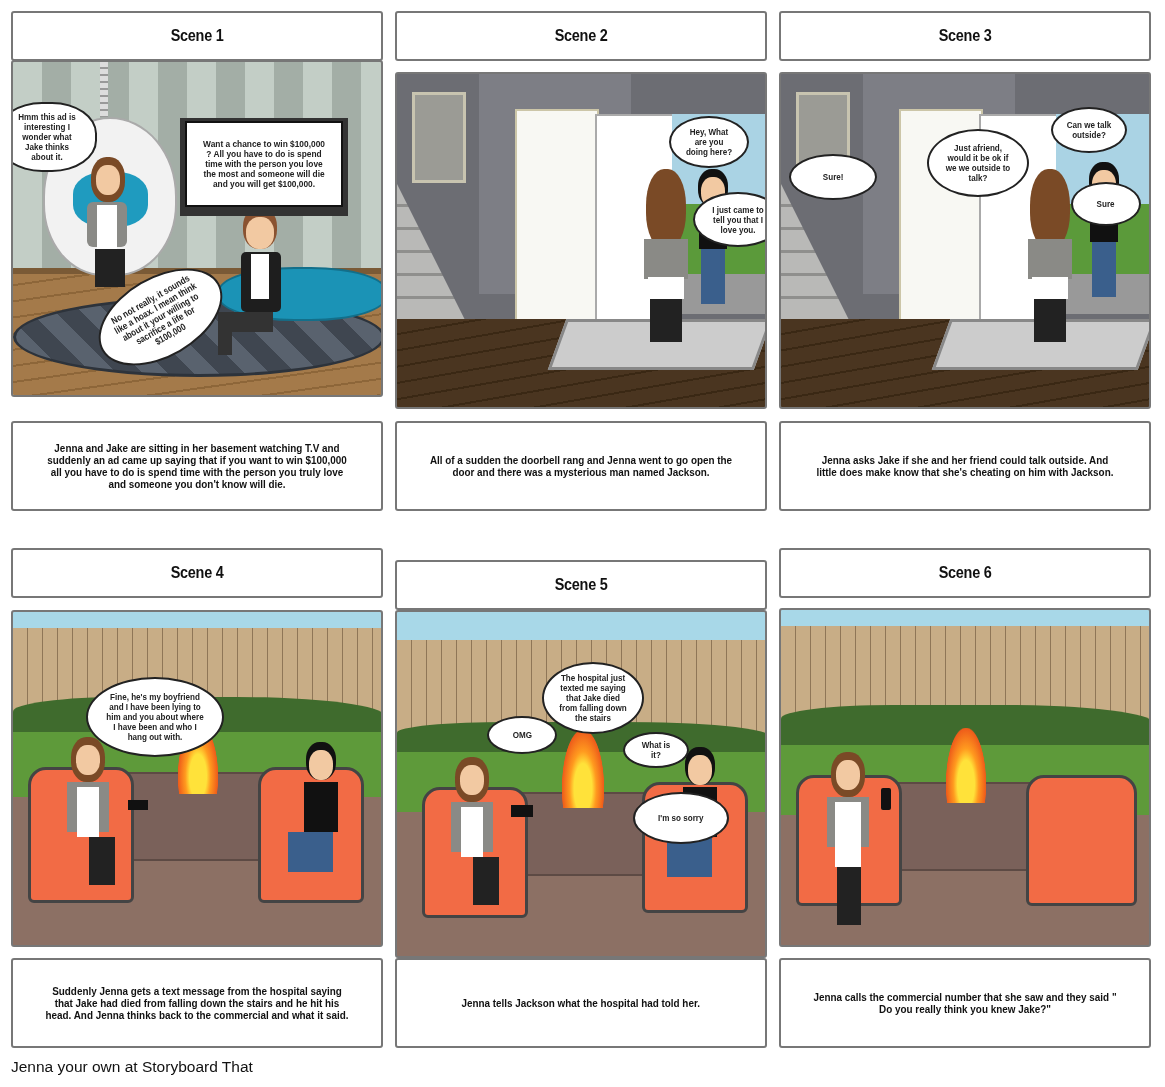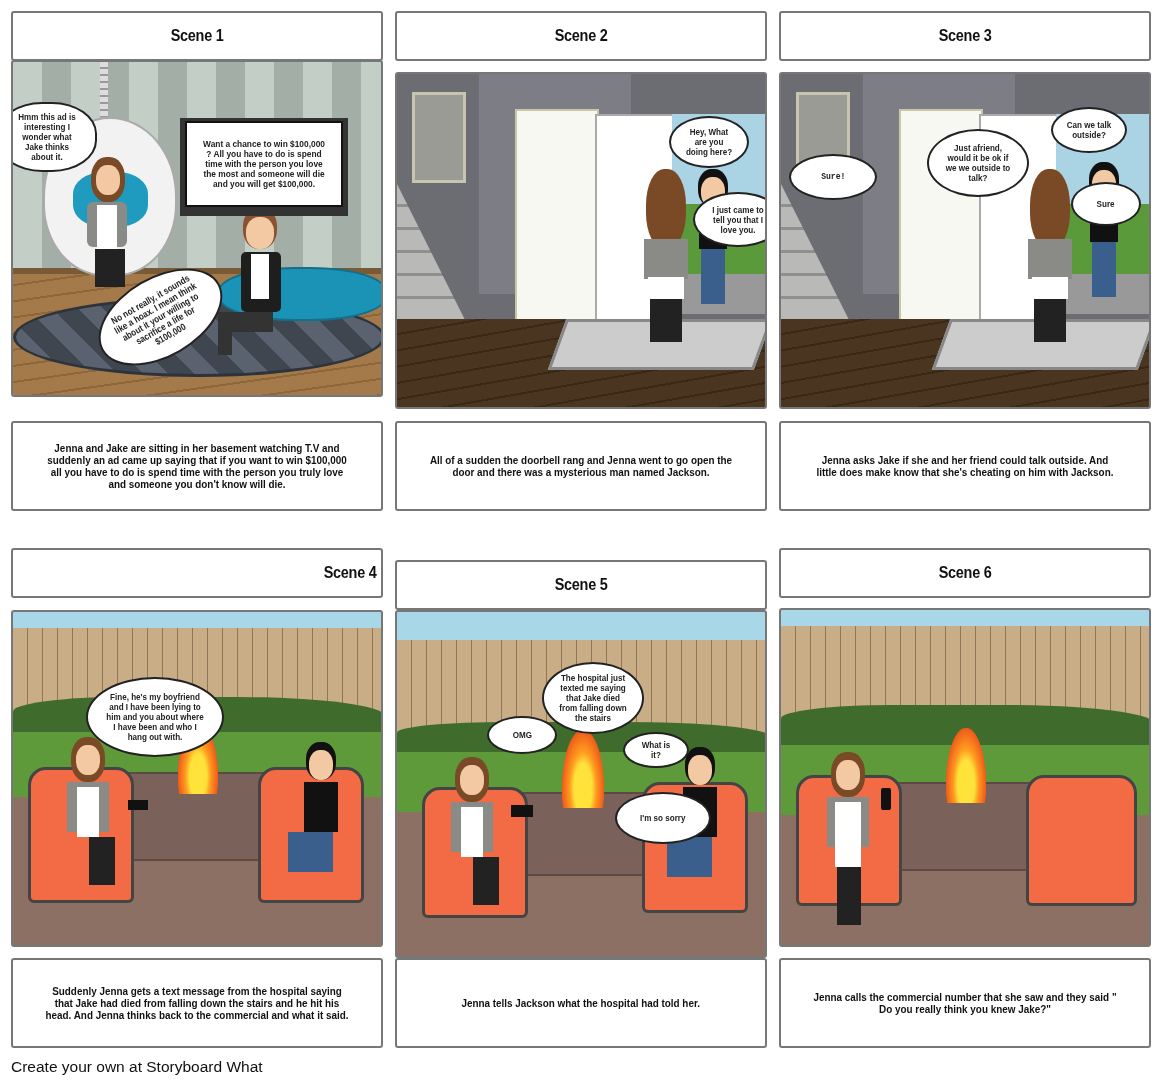--- a/index.html
+++ b/index.html
@@ -126,40 +126,40 @@
       <div style="position:absolute;left:2px;top:70px;width:44px;height:40px;background:#8a8a86;"></div>
       <div style="position:absolute;left:6px;top:108px;width:36px;height:22px;background:#fff;"></div>
       <div style="position:absolute;left:8px;top:130px;width:32px;height:43px;background:#222;"></div>
     </div>
     <div class="abs" style="left:305px;top:88px;width:35px;height:135px;">
       <div style="position:absolute;left:3px;top:0;width:30px;height:38px;border-radius:45%;background:#111;"></div>
       <div style="position:absolute;left:6px;top:8px;width:24px;height:30px;border-radius:45%;background:#f2c9a2;"></div>
       <div style="position:absolute;left:4px;top:40px;width:28px;height:40px;background:#111;"></div>
       <div style="position:absolute;left:6px;top:80px;width:24px;height:55px;background:#3a5f8c;"></div>
     </div>
-    <div class="bubble" style="left:8px;top:80px;width:88px;height:46px;font-family:Liberation Mono, monospace;">
+    <div class="bubble" style="left:8px;top:80px;width:88px;height:46px;">
         <span>Sure!</span>
       </div>
     <div class="bubble" style="left:146px;top:55px;width:102px;height:68px;">
         <span>Just afriend, would it be ok if we we outside to talk?</span>
       </div>
     <div class="bubble" style="left:270px;top:33px;width:76px;height:46px;">
         <span>Can we talk outside?</span>
       </div>
     <div class="bubble" style="left:290px;top:108px;width:70px;height:44px;">
         <span>Sure</span>
       </div>
   </div>
   <div class="desc-box" style="top:410px;">
       <span>Jenna asks Jake if she and her friend could talk outside. And little does make know that she's cheating on him with Jackson.</span>
     </div>
 </div>
 
 <div class="cell" style="left:11px;top:548px;">
-  <div class="title-box" style="top:0;justify-content:flex-end;">
+  <div class="title-box" style="top:0;">
       <span>Scene 4</span>
     </div>
   <div class="panel" style="top:62px;background:#8c7064;">
     <div class="abs" style="left:0;top:0;width:372px;height:16px;background:#a8d8e8;"></div>
     <div class="abs" style="left:0;top:16px;width:372px;height:105px;background:repeating-linear-gradient(90deg,#c8ad86 0 14px,#8f7657 14px 15px);"></div>
     <div class="abs" style="left:0;top:85px;width:372px;height:48px;background:#3f6b2d;border-radius:30% 40% 0 0;"></div>
     <div class="abs" style="left:0;top:120px;width:372px;height:70px;background:#5e9a3a;"></div>
     <div class="abs" style="left:0;top:185px;width:372px;height:152px;background:#8c7064;"></div>
     <div class="abs" style="left:115px;top:160px;width:155px;height:85px;background:#7a615a;border:2px solid #5d4a44;"></div>
     <div class="abs" style="left:165px;top:112px;width:40px;height:70px;background:radial-gradient(ellipse at 50% 75%,#ffe23a 0 30%,#ff9a1f 45%,#ee5c1a 70%,transparent 72%);"></div>
@@ -217,21 +217,21 @@
     </div>
     <div class="bubble" style="left:145px;top:50px;width:102px;height:72px;">
         <span>The hospital just texted me saying that Jake died from falling down the stairs</span>
       </div>
     <div class="bubble" style="left:90px;top:104px;width:70px;height:38px;">
         <span>OMG</span>
       </div>
     <div class="bubble" style="left:226px;top:120px;width:66px;height:36px;">
         <span>What is it?</span>
       </div>
-    <div class="bubble" style="left:218px;top:180px;width:96px;height:52px;">
+    <div class="bubble" style="left:236px;top:180px;width:96px;height:52px;">
         <span>I'm so sorry</span>
       </div>
   </div>
   <div class="desc-box" style="top:410px;">
       <span>Jenna tells Jackson what the hospital had told her.</span>
     </div>
 </div>
 
 <div class="cell" style="left:779px;top:548px;">
   <div class="title-box" style="top:0;">
@@ -253,13 +253,13 @@
       <div style="position:absolute;left:10px;top:50px;width:26px;height:65px;background:#fff;"></div>
       <div style="position:absolute;left:12px;top:115px;width:24px;height:58px;background:#222;"></div>
     </div>
     <div class="abs" style="left:100px;top:178px;width:10px;height:22px;background:#111;border-radius:2px;"></div>
   </div>
   <div class="desc-box" style="top:410px;">
       <span>Jenna calls the commercial number that she saw and they said " Do you really think you knew Jake?"</span>
     </div>
 </div>
 
-<div class="footer">Create your own at Storyboard What</div>
+<div class="footer">Jenna your own at Storyboard That</div>
 
 </body></html>

